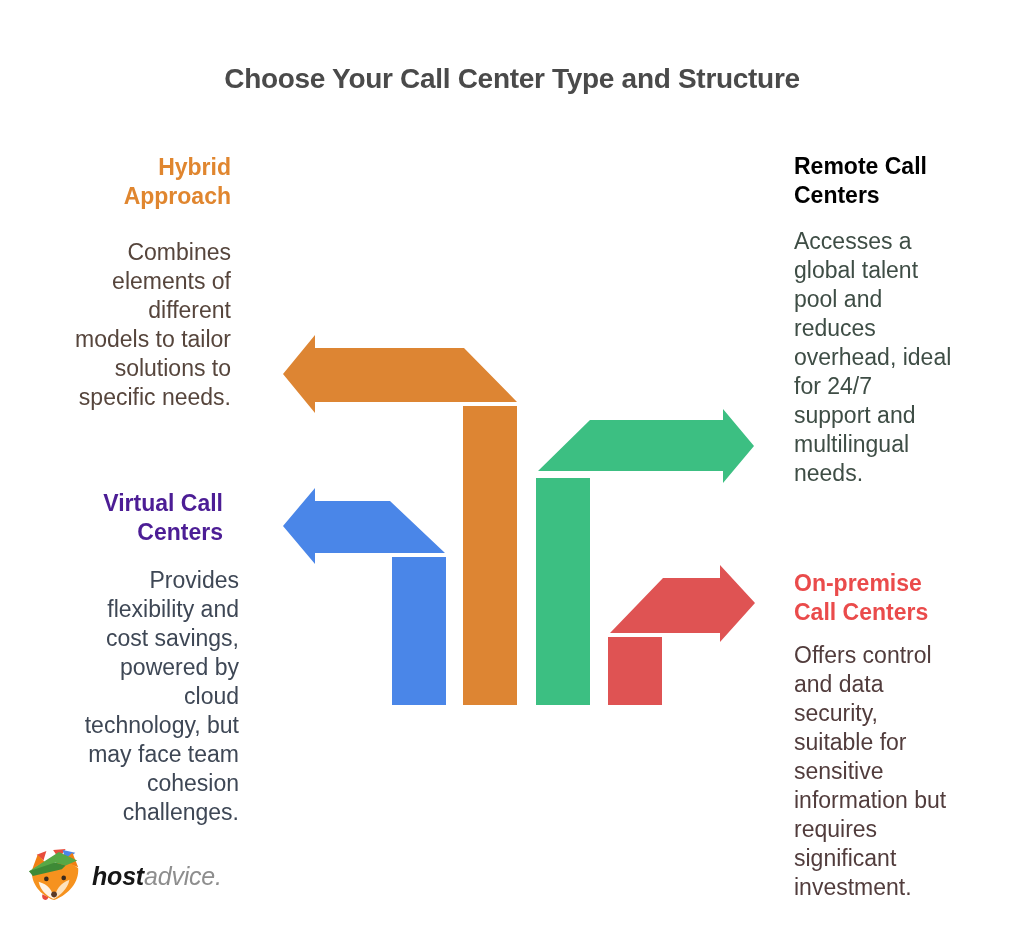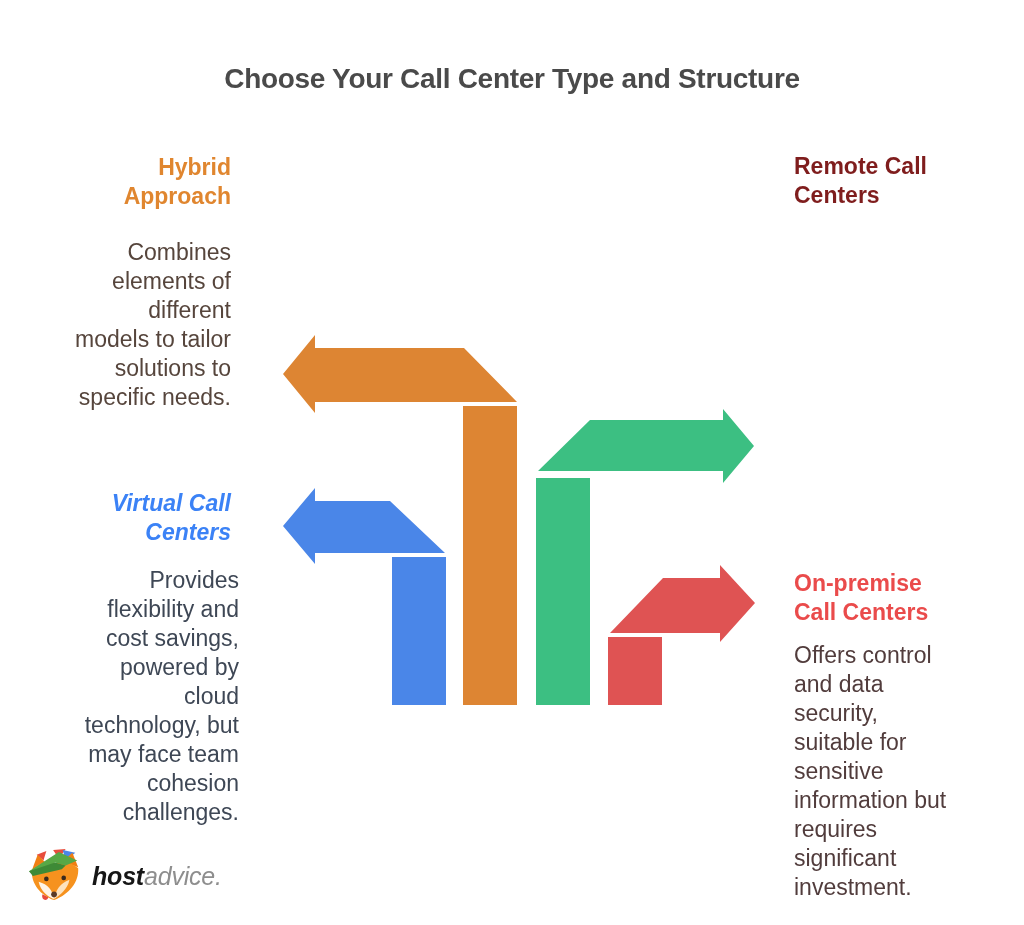--- a/index.html
+++ b/index.html
@@ -61,23 +61,24 @@
     <polygon points="538,471 590,420 723,420 723,409 754,446 723,483 723,471" fill="#3CBF82"></polygon>
     <rect x="536" y="478" width="54" height="227" fill="#3CBF82"></rect>
 
     <polygon points="610,633 663,578 720,578 720,565 755,603 720,642 720,633" fill="#DF5353"></polygon>
     <rect x="608" y="637" width="54" height="68" fill="#DF5353"></rect>
   </svg>
 
   <div class="txt-block heading align-right" style="left: 20px; top: 153px; width: 211px; color: rgb(224, 134, 47);">Hybrid<br>Approach</div>
   <div class="txt-block align-right" style="left: 20px; top: 238px; width: 211px; color: rgb(86, 69, 60);">Combines<br>elements of<br>different<br>models to tailor<br>solutions to<br>specific needs.</div>
 
-  <div class="txt-block heading align-left" style="left: 794px; top: 152px; width: 210px; color: #7f1d1d;">Remote Call<br>Centers</div>
+  <div class="txt-block heading align-left" style="left: 794px; top: 152px; width: 210px; color: #000000;">Remote Call<br>Centers</div>
+  <div class="txt-block align-left" style="left: 794px; top: 227px; width: 210px; color: rgb(62, 77, 69);">Accesses a<br>global talent<br>pool and<br>reduces<br>overhead, ideal<br>for 24/7<br>support and<br>multilingual<br>needs.</div>
 
-  <div class="txt-block heading align-right" style="left: 20px; top: 489px; width: 211px; color: #3b82f6; font-style: italic;">Virtual Call<br>Centers</div>
+  <div class="txt-block heading align-right" style="left: 12px; top: 489px; width: 211px; color: #4c1d95;">Virtual Call<br>Centers</div>
   <div class="txt-block align-right" style="left: 28px; top: 566px; width: 211px; color: rgb(62, 71, 85);">Provides<br>flexibility and<br>cost savings,<br>powered by<br>cloud<br>technology, but<br>may face team<br>cohesion<br>challenges.</div>
 
   <div class="txt-block heading align-left" style="left: 794px; top: 569px; width: 210px; color: rgb(234, 75, 75);">On-premise<br>Call Centers</div>
   <div class="txt-block align-left" style="left: 794px; top: 641px; width: 210px; color: rgb(81, 60, 60);">Offers control<br>and data<br>security,<br>suitable for<br>sensitive<br>information but<br>requires<br>significant<br>investment.</div>
 
   <div class="logo">
     <svg class="logo-icon" viewBox="0 0 60 56">
 
       <polygon points="27,1 40,0 33,10" fill="#E84D3D"></polygon>
       <polygon points="37,1 50,4 40,12" fill="#4A86E8"></polygon>

